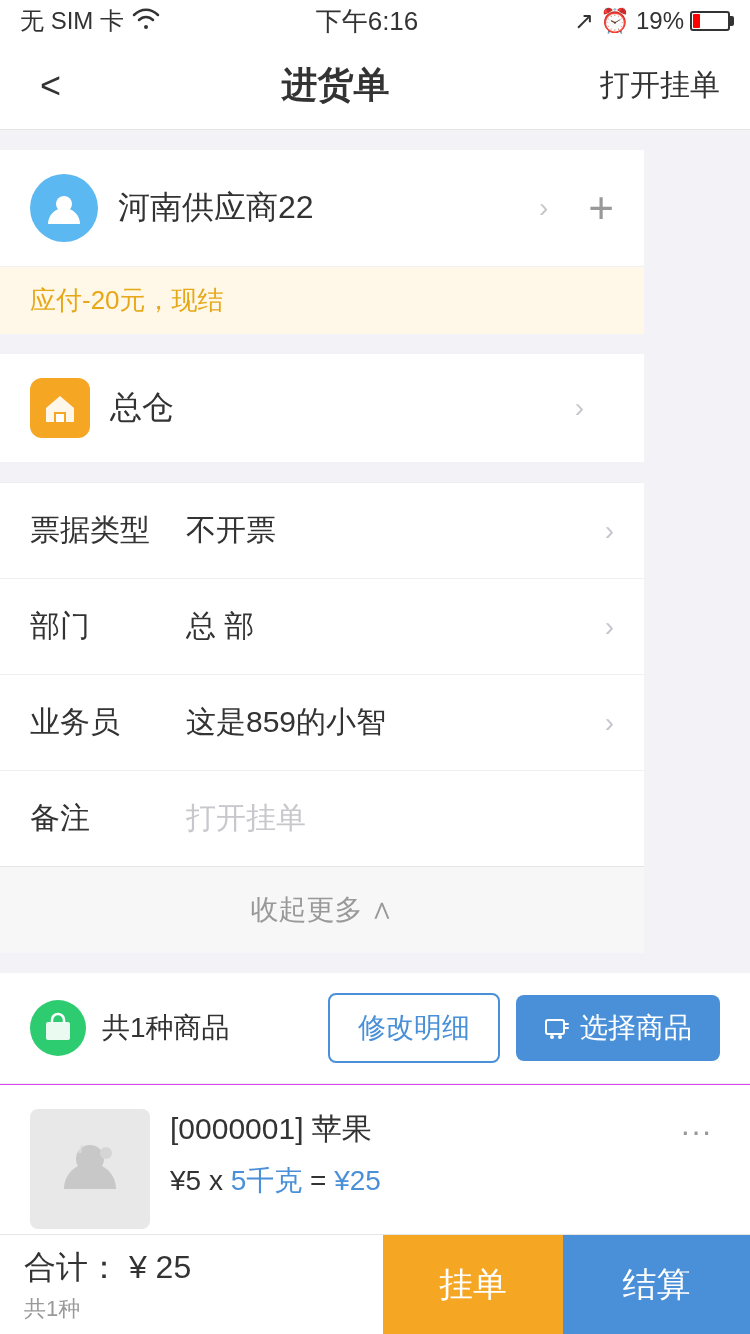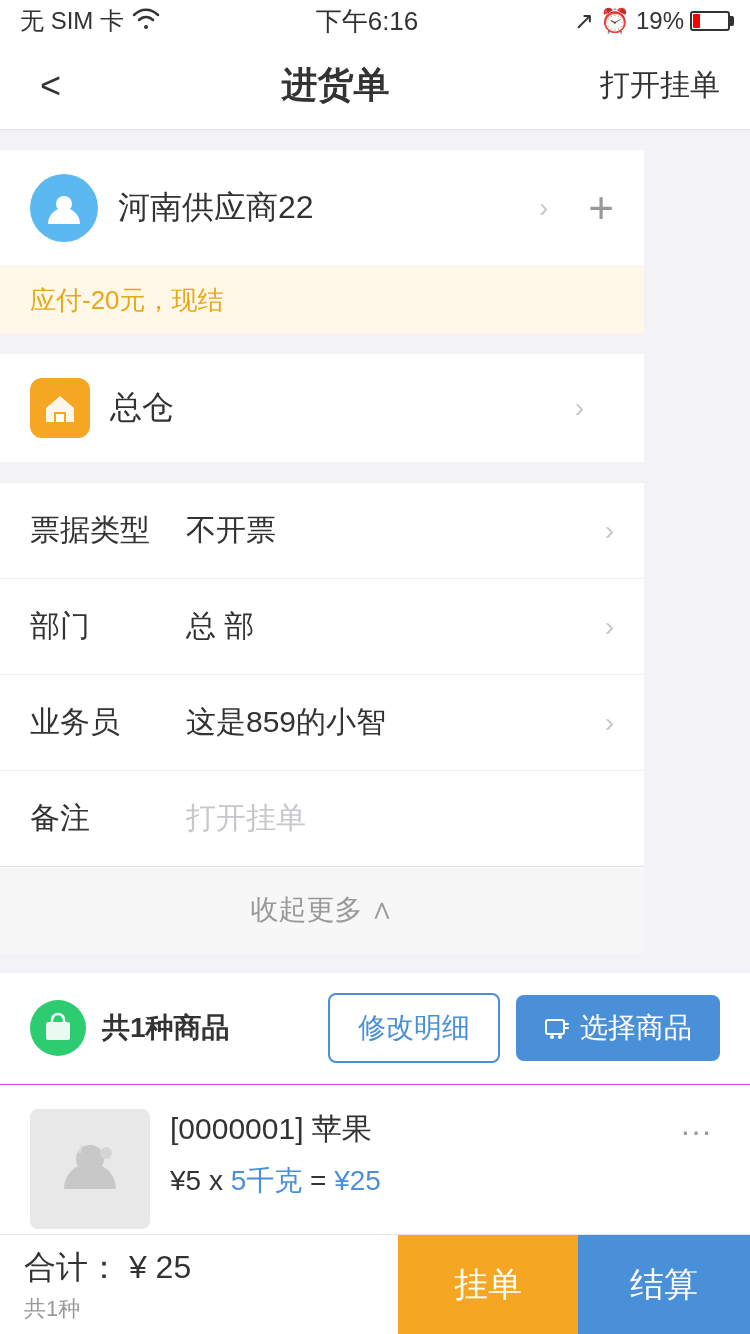--- a/index.html
+++ b/index.html
@@ -222,21 +222,20 @@
       background: #2ecc71;
       display: flex;
       align-items: center;
       justify-content: center;
       flex-shrink: 0;
     }
     .products-count {
       flex: 1;
       font-size: 28px;
       color: #333;
-      font-weight: bold;
     }
     .btn-outline {
       border: 2px solid #4a90d9;
       border-radius: 8px;
       background: #fff;
       color: #4a90d9;
       font-size: 28px;
       padding: 14px 28px;
       cursor: pointer;
     }
@@ -334,21 +333,21 @@
       color: #fff;
       font-size: 34px;
       font-weight: 500;
       border: none;
       cursor: pointer;
       display: flex;
       align-items: center;
       justify-content: center;
     }
     .btn-checkout {
-      width: 172px;
+      width: 187px;
       background: #4a90d9;
       color: #fff;
       font-size: 34px;
       font-weight: 500;
       border: none;
       cursor: pointer;
       display: flex;
       align-items: center;
       justify-content: center;
     }

